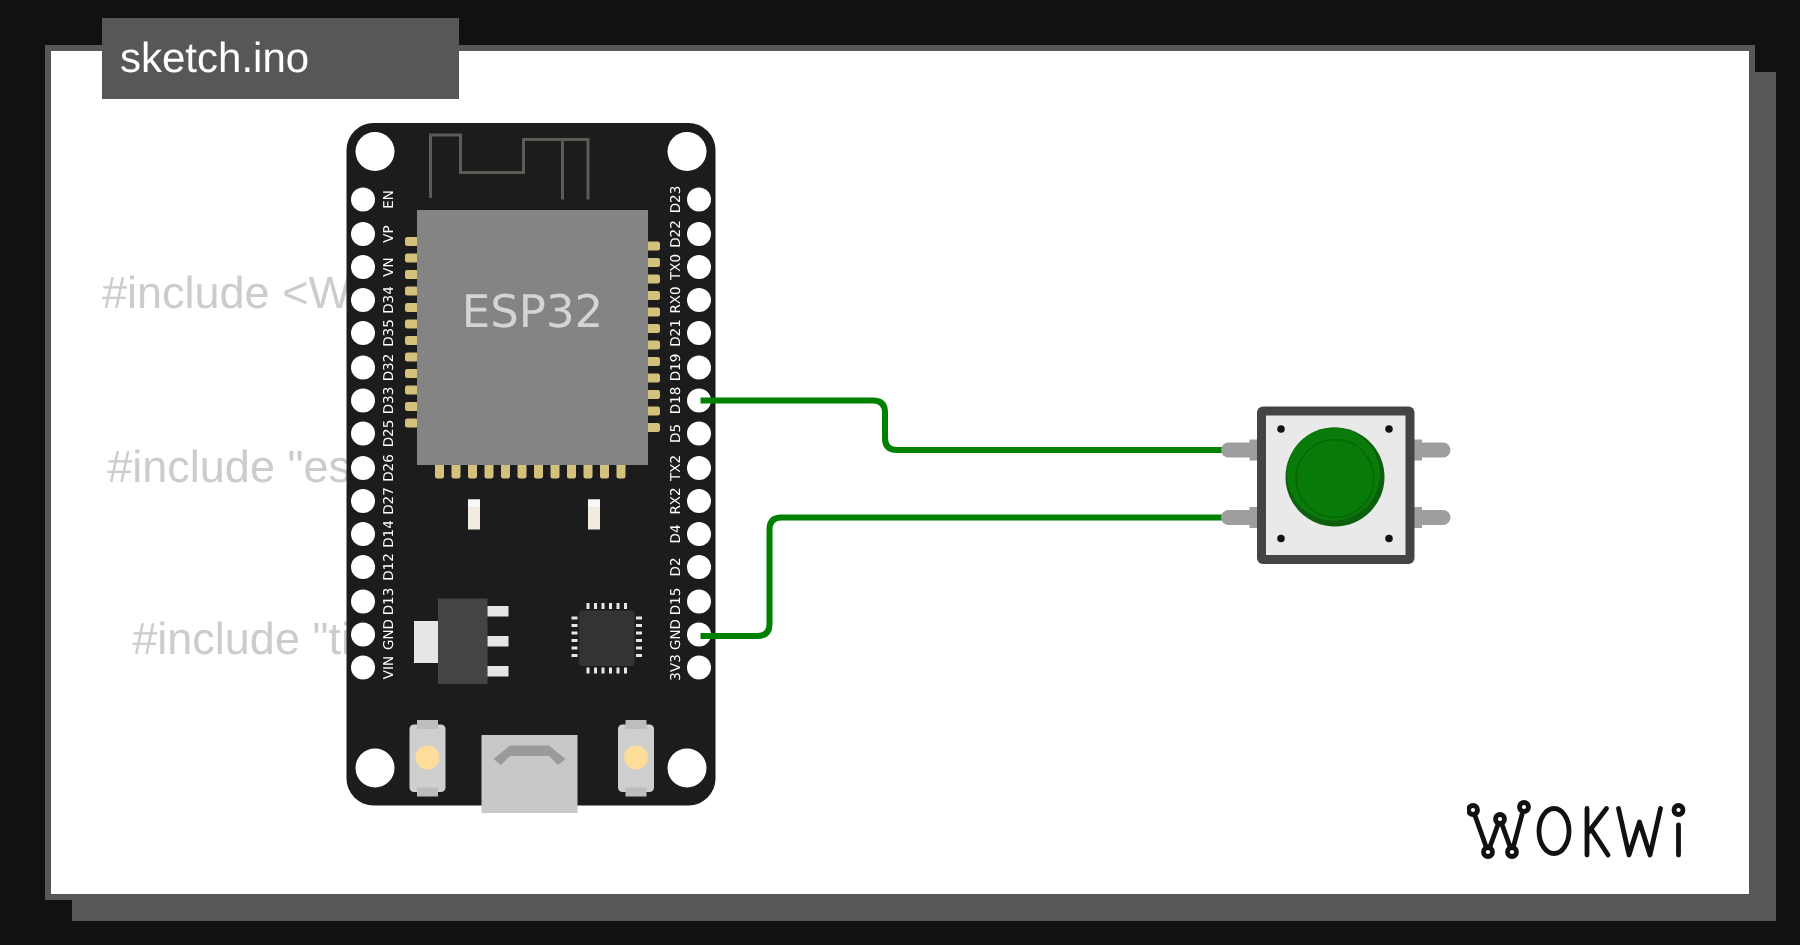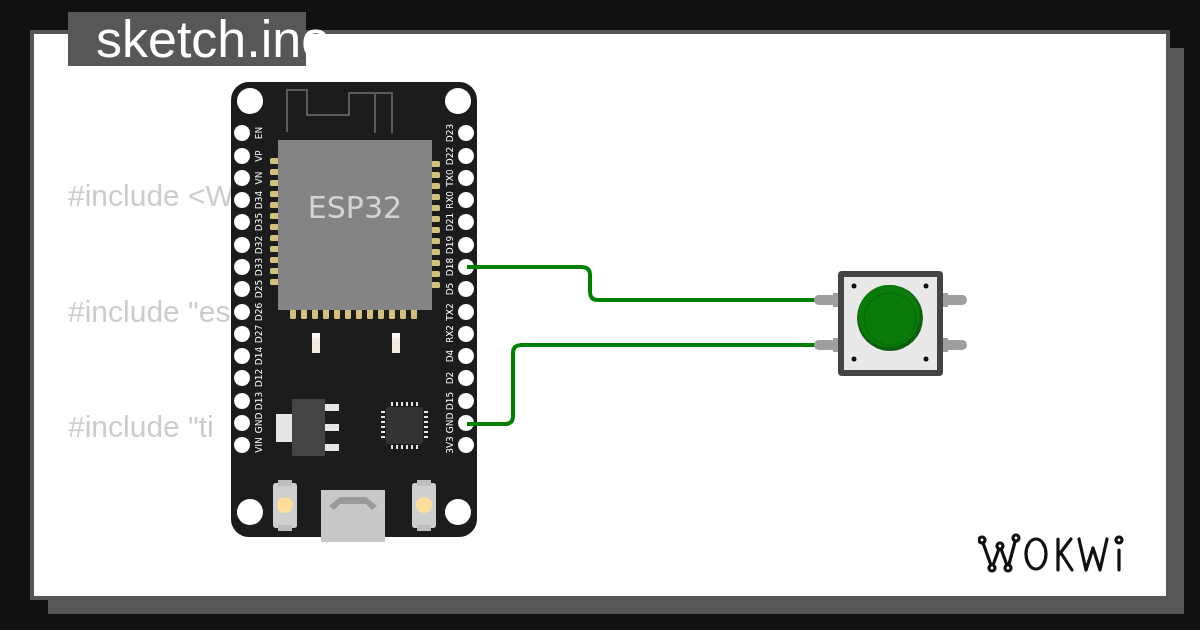--- a/index.html
+++ b/index.html
@@ -15,32 +15,32 @@
   }
   .card {
     position: absolute; left: 30px; top: 30px; width: 1132px; height: 562px;
     background: #ffffff;
     border: 4px solid #575757;
     overflow: hidden;
   }
   .file-tab {
     position: absolute; left: 68px; top: 12px; height: 54px; width: 238px;
     background: #575757; color: #ffffff;
-    font-size: 52px; line-height: 54px;
-    padding-left: 28px; box-sizing: border-box;
+    font-size: 28px; line-height: 54px;
+    padding-left: 12px; box-sizing: border-box;
     z-index: 3;
   }
   .code {
     position: absolute; left: 68px; top: 100px;
     margin: 0; padding: 0;
     color: #cccccc; font-size: 30px; line-height: 38.5px;
     white-space: pre;
     z-index: 1;
   }
-  .code .line { height: 38.5px; }
+  .code .line { height: 38.5px; text-align: right; }
   .circuit { position: absolute; left: 0; top: 0; z-index: 2; }
   .logo {
     position: absolute; left: 978px; top: 530px; width: 172px; height: 50px;
     z-index: 3;
   }
   .pinlabel { font-family: "DejaVu Sans", sans-serif; font-size: 9px; fill: #ffffff; }
   .chiplabel { font-family: "DejaVu Sans", sans-serif; font-size: 30px; fill: #d4d4d4; }
 </style>
 </head>
 <body>

